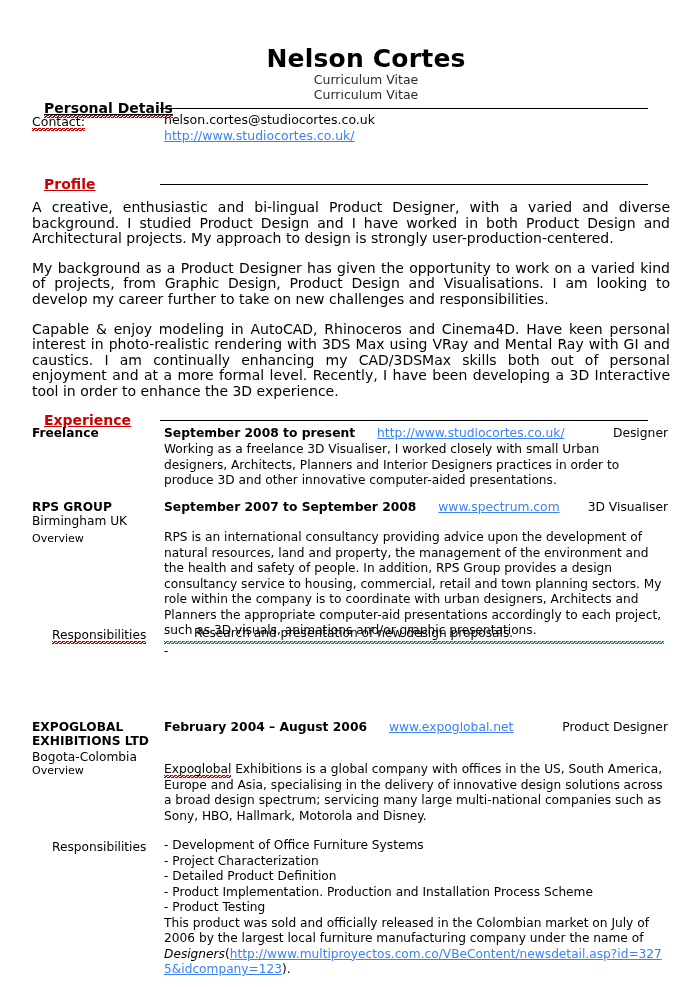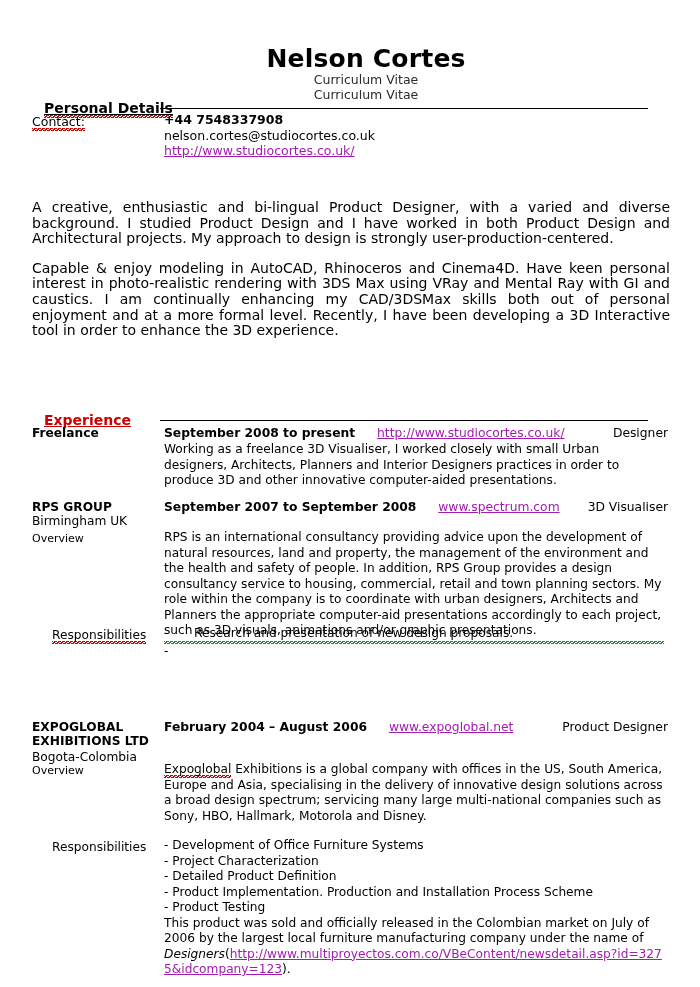--- a/index.html
+++ b/index.html
@@ -109,21 +109,21 @@
   .contact-lines {
     position: absolute;
     left: 164px;
     top: 112px;
     font-size: 12.5px;
     line-height: 15.5px;
   }
   .contact-phone { font-weight: bold; }
   .contact-email { }
   a.link {
-    color: #a21caf;
+    color: #3b82f6;
     text-decoration: underline;
   }
 
   
   .profile-body {
     position: absolute;
     left: 32px;
     width: 638px;
     top: 200px;
     font-size: 14px;
@@ -227,28 +227,32 @@
   <div class="doc-subtitle-1">Curriculum Vitae</div>
   <div class="doc-subtitle-2">Curriculum Vitae</div>
 
   <div class="section-head" style="top:100px;">
     <span class="label black sq-red">Personal Details</span>
     <span class="rule"></span>
   </div>
 
   <div class="contact-label sq-red">Contact:</div>
   <div class="contact-lines">
-    <div class="contact-phone">+44 7548337908</div>
     <div class="contact-email">nelson.cortes@studiocortes.co.uk</div>
     <div><a class="link" href="#">http://www.studiocortes.co.uk/</a></div>
   </div>
 
+  <div class="section-head" style="top:176px;">
+    <span class="label red">Profile</span>
+    <span class="rule"></span>
+  </div>
 
   <div class="profile-body">
     <p>A creative, enthusiastic and bi-lingual Product Designer, with a varied and diverse background.  I studied Product Design and I have worked in both Product Design and Architectural projects.   My approach to design is strongly user-production-centered.</p>
+    <p>My background as a Product Designer has given the opportunity to work on a varied kind of projects, from Graphic Design, Product Design and Visualisations. I am looking to develop my career further to take on new challenges and responsibilities.</p>
     <p>Capable &amp; enjoy modeling in AutoCAD, Rhinoceros and Cinema4D. Have keen personal interest in photo-realistic rendering with 3DS Max using VRay and Mental Ray with GI and caustics. I am continually enhancing my CAD/3DSMax skills both out of personal enjoyment and at a more formal level. Recently, I have been developing a 3D Interactive tool in order to enhance the 3D experience.</p>
   </div>
 
   <div class="section-head" style="top:412px;">
     <span class="label red">Experience</span>
     <span class="rule"></span>
   </div>
 
   <div class="job" style="top:426px;">
     <div class="org">Freelance</div>

